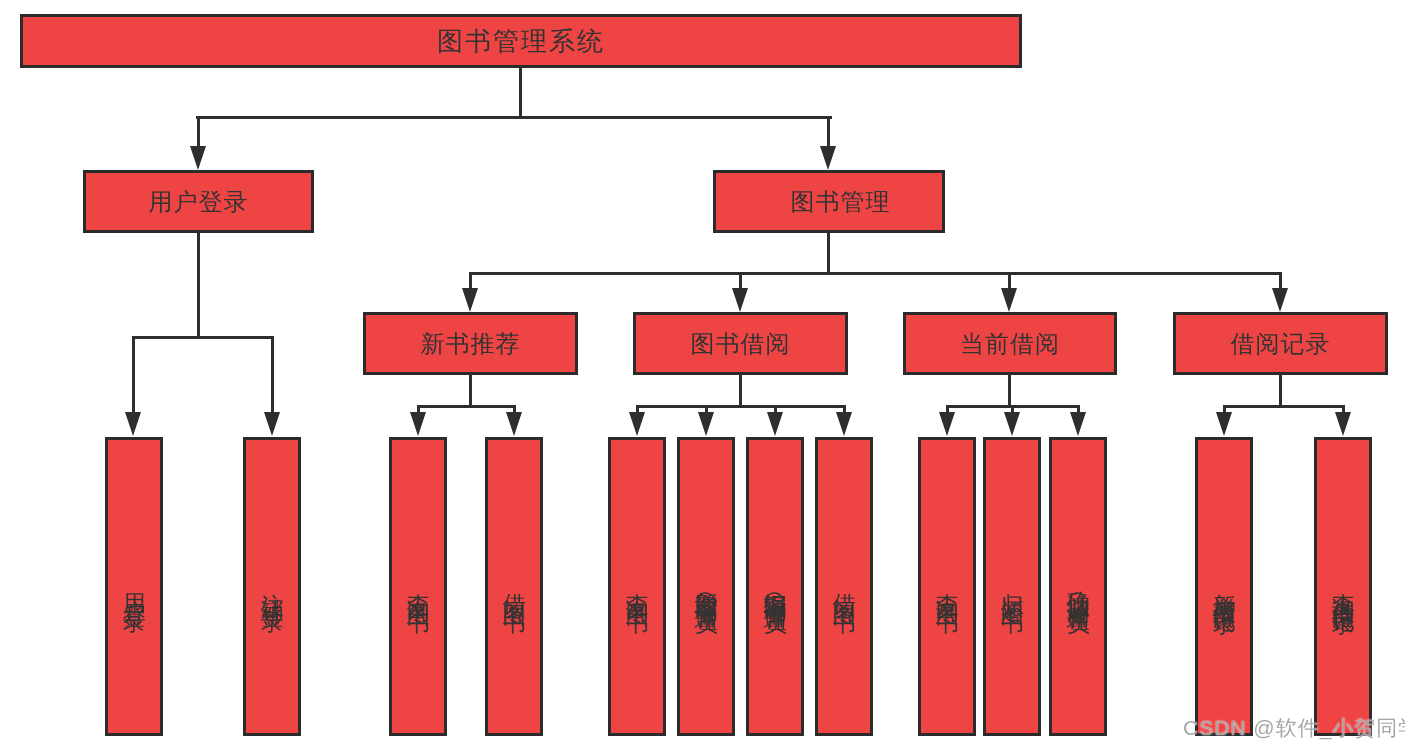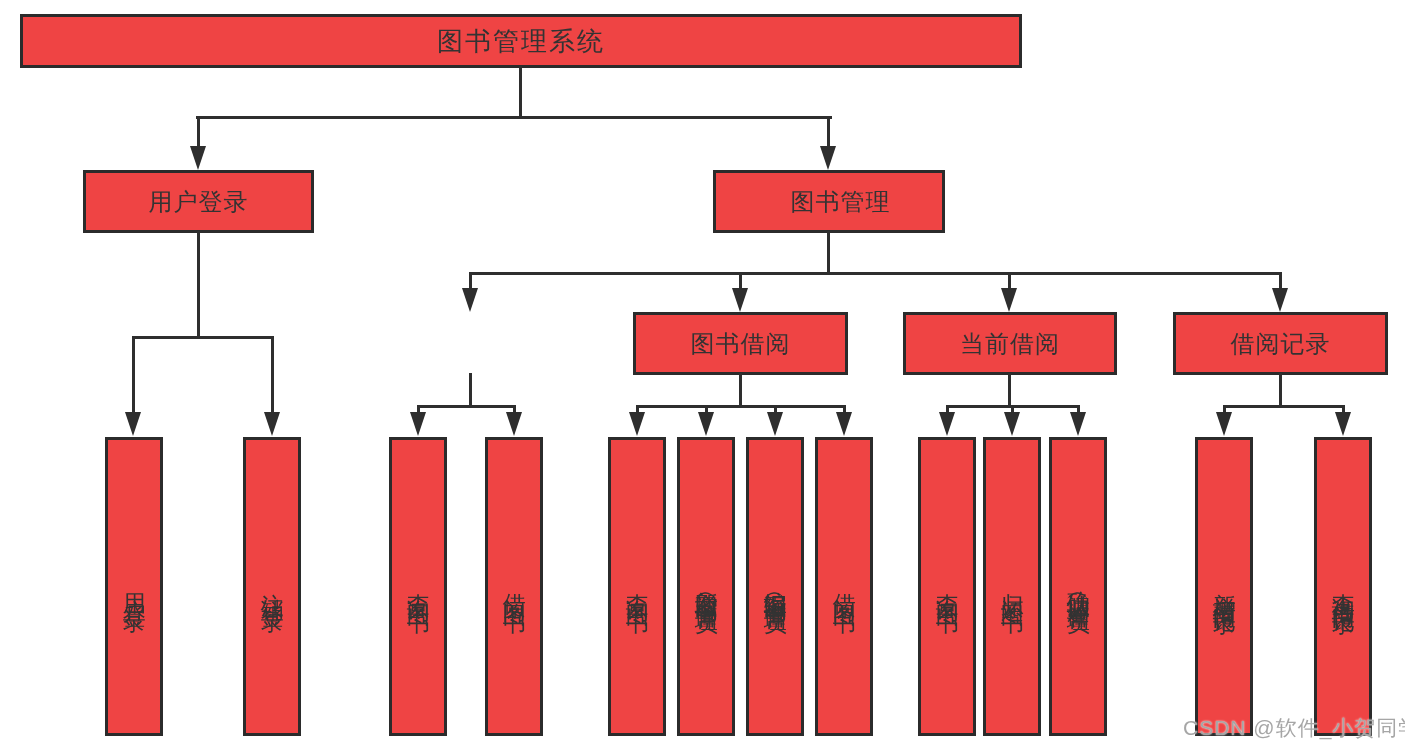--- a/index.html
+++ b/index.html
@@ -85,20 +85,23 @@
   <div class="ln" style="left:469px; top:272px; width:813px; height:3px;"></div>
   <div class="ln" style="left:469px; top:272px; width:3px; height:18px;"></div>
   <div class="arrow" style="left:462px; top:288px;"></div>
   <div class="ln" style="left:739px; top:272px; width:3px; height:18px;"></div>
   <div class="arrow" style="left:732px; top:288px;"></div>
   <div class="ln" style="left:1008px; top:272px; width:3px; height:18px;"></div>
   <div class="arrow" style="left:1001px; top:288px;"></div>
   <div class="ln" style="left:1279px; top:272px; width:3px; height:18px;"></div>
   <div class="arrow" style="left:1272px; top:288px;"></div>
 
+  <div class="box" style="left:363px; top:312px; width:215px; height:63px;">
+    <span class="hlabel">新书推荐</span>
+  </div>
   <div class="box" style="left:633px; top:312px; width:215px; height:63px;">
     <span class="hlabel">图书借阅</span>
   </div>
   <div class="box" style="left:1173px; top:312px; width:215px; height:63px;">
     <span class="hlabel">借阅记录</span>
   </div>
   <div class="box" style="left:903px; top:312px; width:214px; height:63px;">
     <span class="hlabel">当前借阅</span>
   </div>
 

